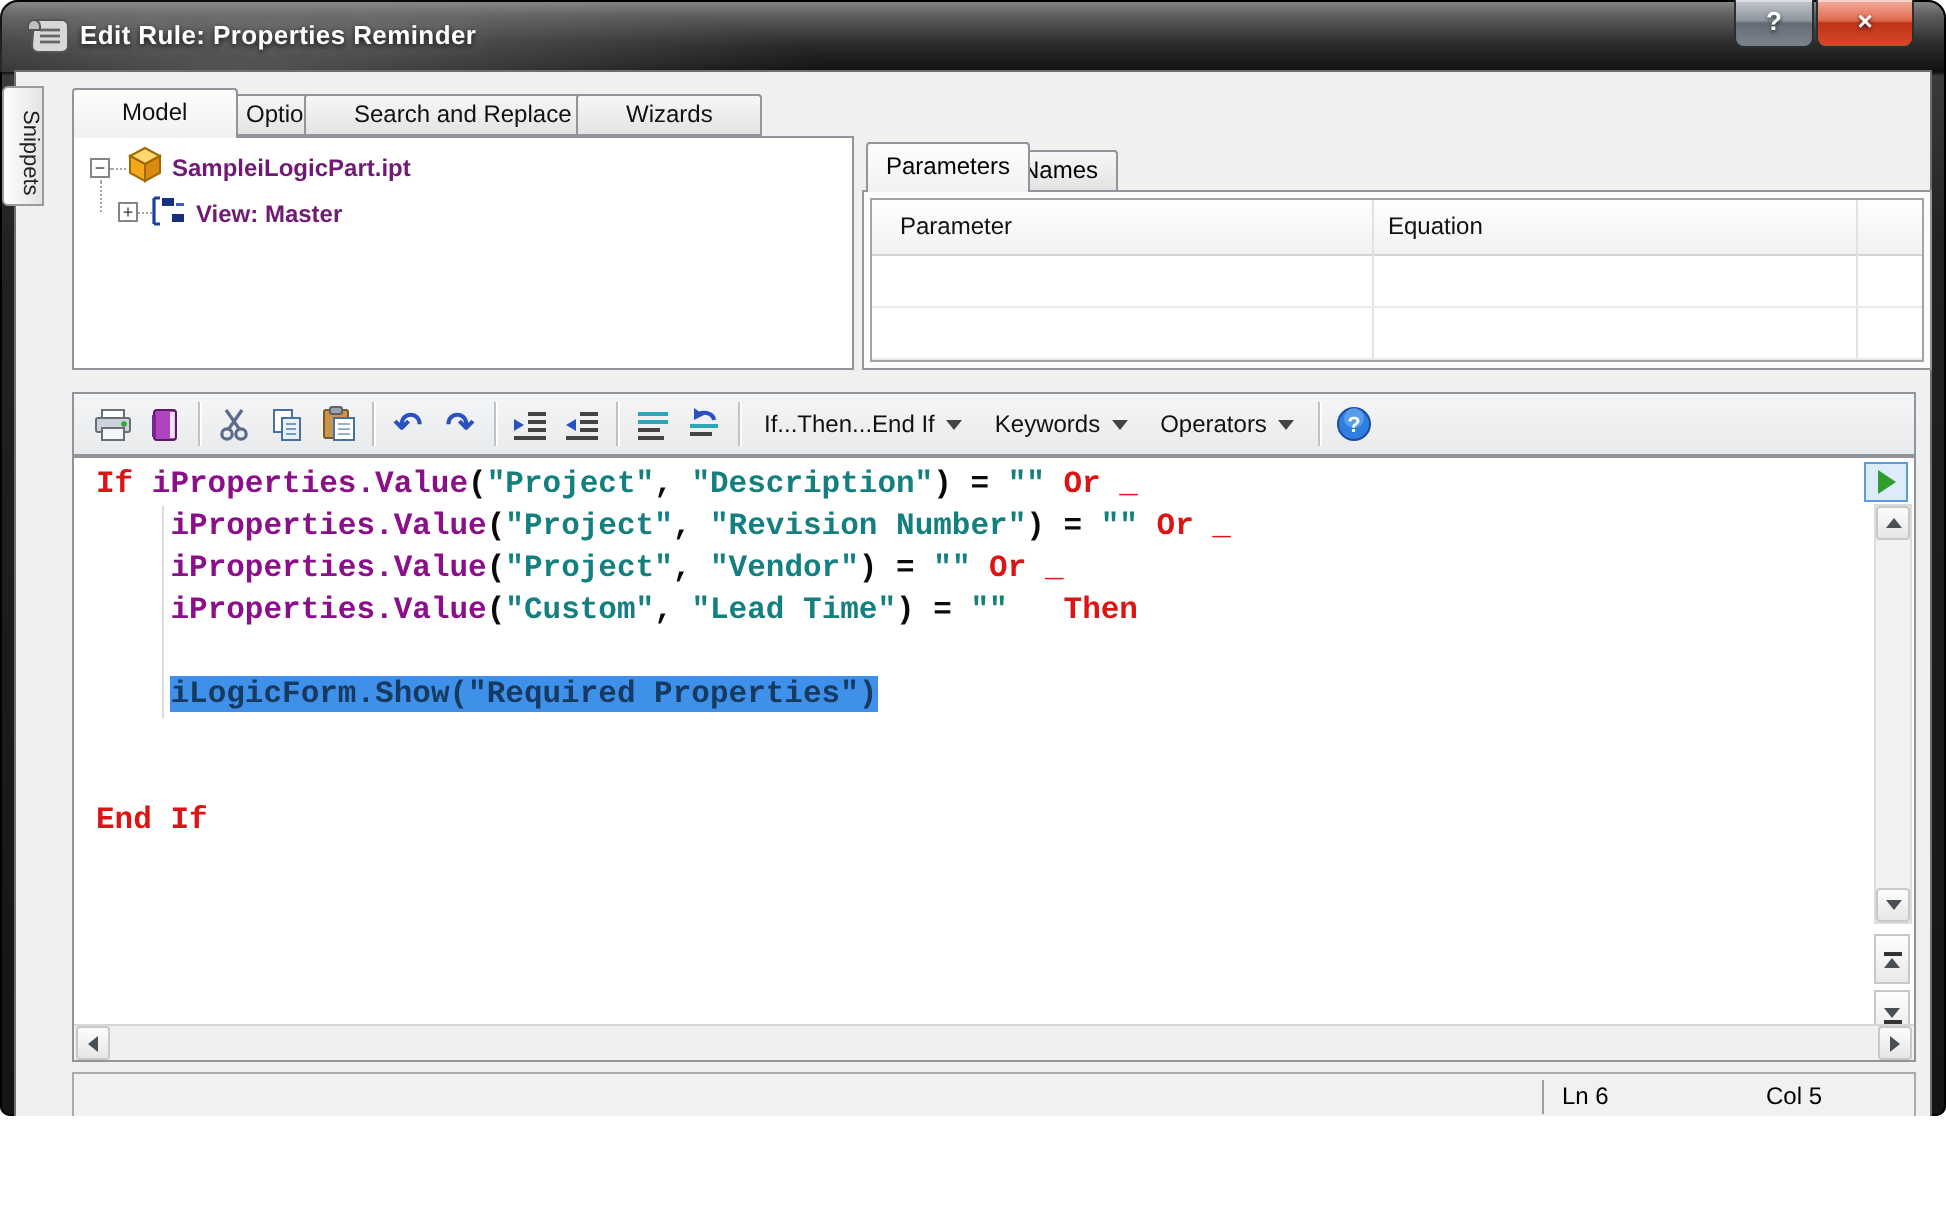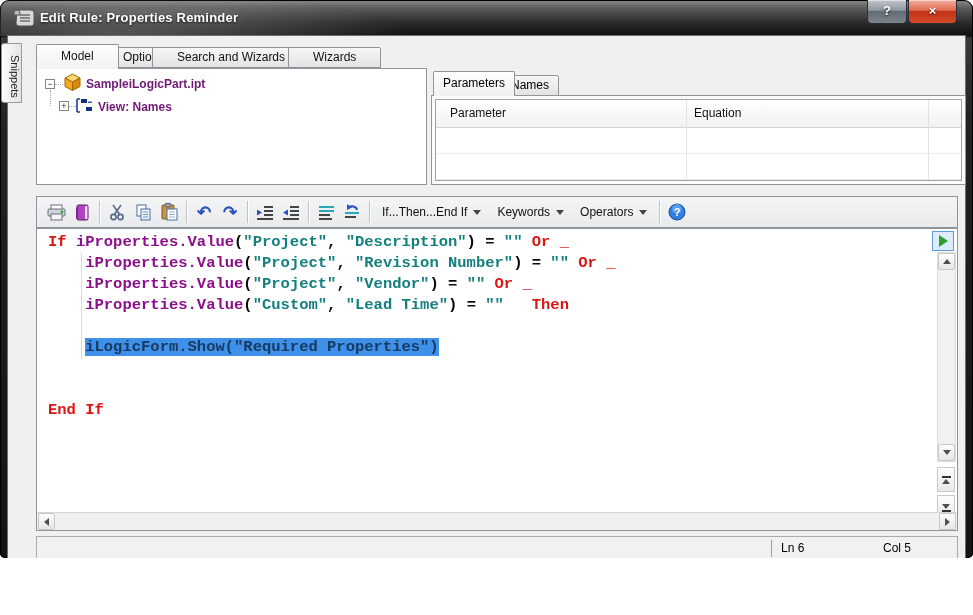--- a/index.html
+++ b/index.html
@@ -170,42 +170,42 @@
     </div>
 
     <div id="client">
 
       <div id="snippets-tab">
         <span>Snippets</span>
       </div>
 
       <div id="tab-model" class="tab active"><span>Model</span></div>
       <div id="tab-options" class="tab"><span>Options</span></div>
-      <div id="tab-search" class="tab"><span>Search and Wizards</span></div>
+      <div id="tab-search" class="tab"><span>Search and Replace</span></div>
       <div id="tab-wizards" class="tab"><span>Wizards</span></div>
 
       <div id="tree-panel">
         <div id="tl1" class="tree-hline"></div>
         <div id="tl2" class="tree-vline"></div>
         <div id="tl3" class="tree-hline"></div>
         <div id="tree-root-expander" class="expander">−</div>
         <svg id="cube-icon" viewBox="0 0 21 19">
           <polygon points="3,5 10.5,1 18,5 10.5,9" fill="#ffd873" stroke="#a06a00"></polygon>
           <polygon points="3,5 10.5,9 10.5,17.5 3,13.5" fill="#f6a81c" stroke="#a06a00"></polygon>
           <polygon points="18,5 10.5,9 10.5,17.5 18,13.5" fill="#d98a10" stroke="#a06a00"></polygon>
         </svg>
         <div id="tree-root-label" class="tree-label">SampleiLogicPart.ipt</div>
         <div id="tree-child-expander" class="expander">+</div>
         <svg id="view-icon" viewBox="0 0 19 15">
           <path d="M2 1 h3 M2 1 v13 M2 14 h3" stroke="#1f3f9e" stroke-width="1.6" fill="none"></path>
           <rect x="6" y="1" width="6" height="4" fill="#16307e"></rect>
           <rect x="11" y="9" width="6" height="4" fill="#16307e"></rect>
           <rect x="13" y="3.5" width="4" height="1.5" fill="#3a60c0"></rect>
         </svg>
-        <div id="tree-child-label" class="tree-label">View: Names</div>
+        <div id="tree-child-label" class="tree-label">View: Master</div>
       </div>
 
       <div id="subtab-parameters" class="subtab"><span>Parameters</span></div>
       <div id="subtab-names" class="subtab"><span>Names</span></div>
       <div id="params-outer">
         <div id="params-table">
           <div id="params-header">
             <div id="col-parameter" class="col-head">Parameter</div>
             <div id="col-equation" class="col-head">Equation</div>
           </div>

